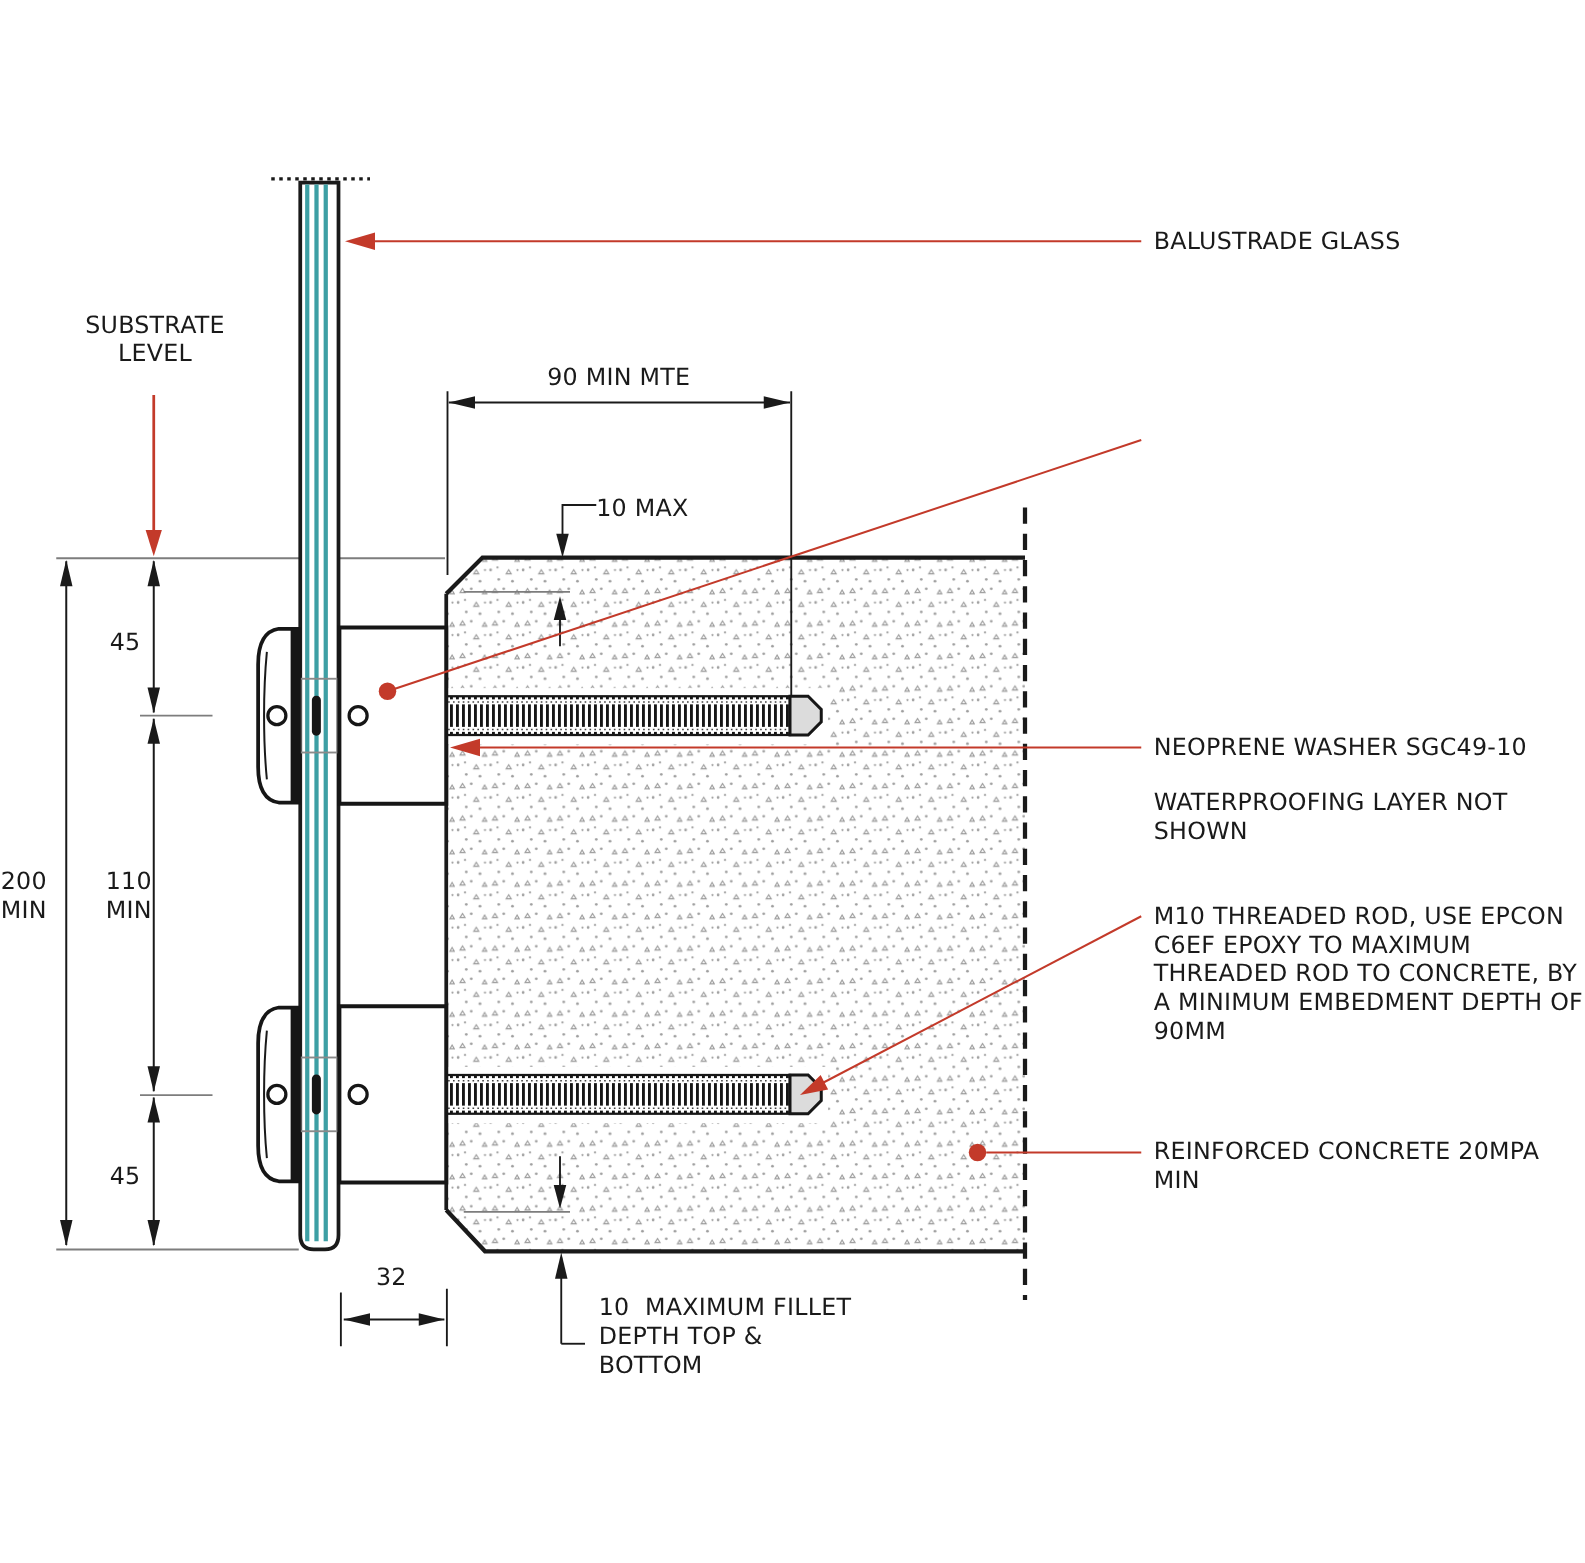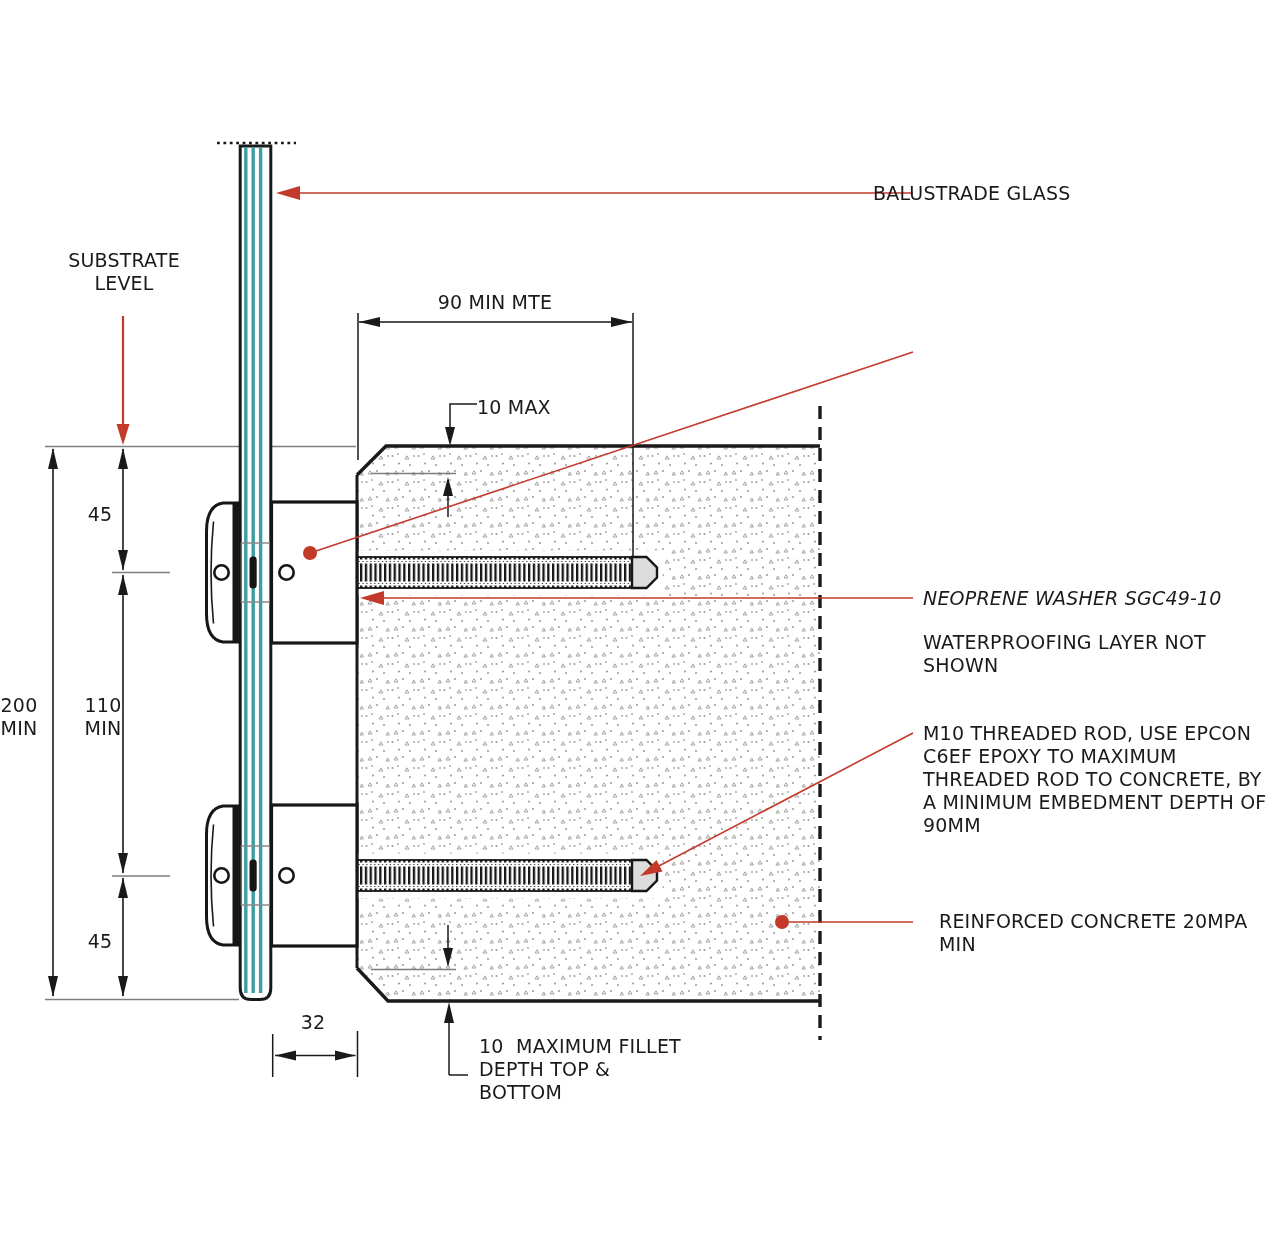--- a/index.html
+++ b/index.html
@@ -182,39 +182,39 @@
     </g>
     <g>
       <line class="redl" stroke-width="1.6" x1="789" y1="922" x2="913" y2="922"></line>
       <circle class="redf" cx="782" cy="922" r="7"></circle>
     </g>
   </svg>
 
   <div class="lbl ctr" style="left:49px;top:249px;width:150px;">SUBSTRATE
 LEVEL</div>
 
-  <div class="lbl" style="left:873px;top:182px;text-align:right;">BALUSTRADE GLASS</div>
+  <div class="lbl" style="left:923px;top:182px;text-align:right;">BALUSTRADE GLASS</div>
 
   <div class="lbl ctr" style="left:425px;top:291px;width:140px;">90 MIN MTE</div>
 
   <div class="lbl" style="left:477px;top:396px;">10 MAX</div>
 
 
-  <div class="lbl" style="left:923px;top:587px;font-style:italic;">NEOPRENE WASHER SGC49-10</div>
+  <div class="lbl" style="left:923px;top:587px;">NEOPRENE WASHER SGC49-10</div>
 
   <div class="lbl" style="left:923px;top:631px;">WATERPROOFING LAYER NOT
 SHOWN</div>
 
   <div class="lbl" style="left:923px;top:722px;">M10 THREADED ROD, USE EPCON
 C6EF EPOXY TO MAXIMUM
 THREADED ROD TO CONCRETE, BY
 A MINIMUM EMBEDMENT DEPTH OF
 90MM</div>
 
-  <div class="lbl" style="left:923px;top:910px;margin-left:16px;">REINFORCED CONCRETE 20MPA
+  <div class="lbl" style="left:923px;top:910px;">REINFORCED CONCRETE 20MPA
 MIN</div>
 
   <div class="lbl ctr" style="left:-5px;top:694px;width:48px;">200
 MIN</div>
 
   <div class="lbl ctr" style="left:73px;top:694px;width:60px;">110
 MIN</div>
 
   <div class="lbl ctr" style="left:75px;top:503px;width:50px;">45</div>
 

